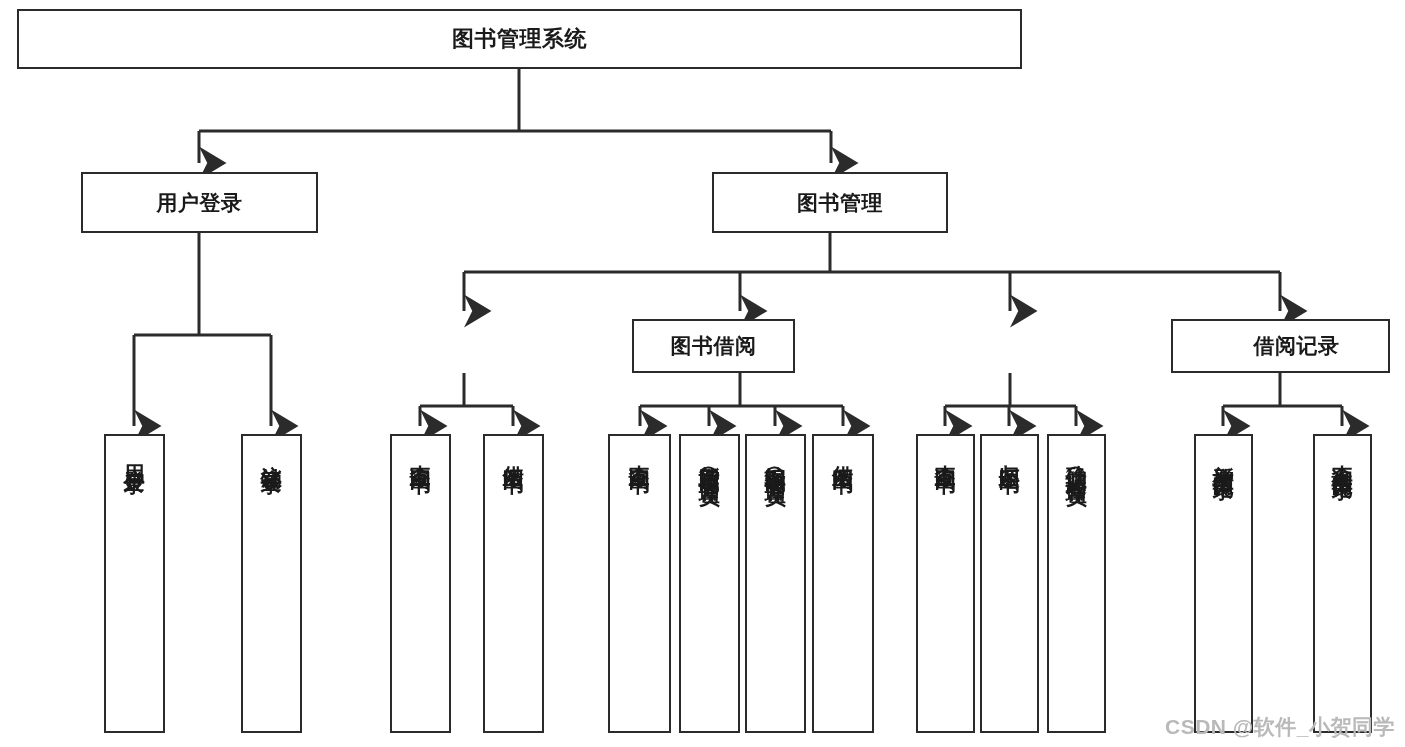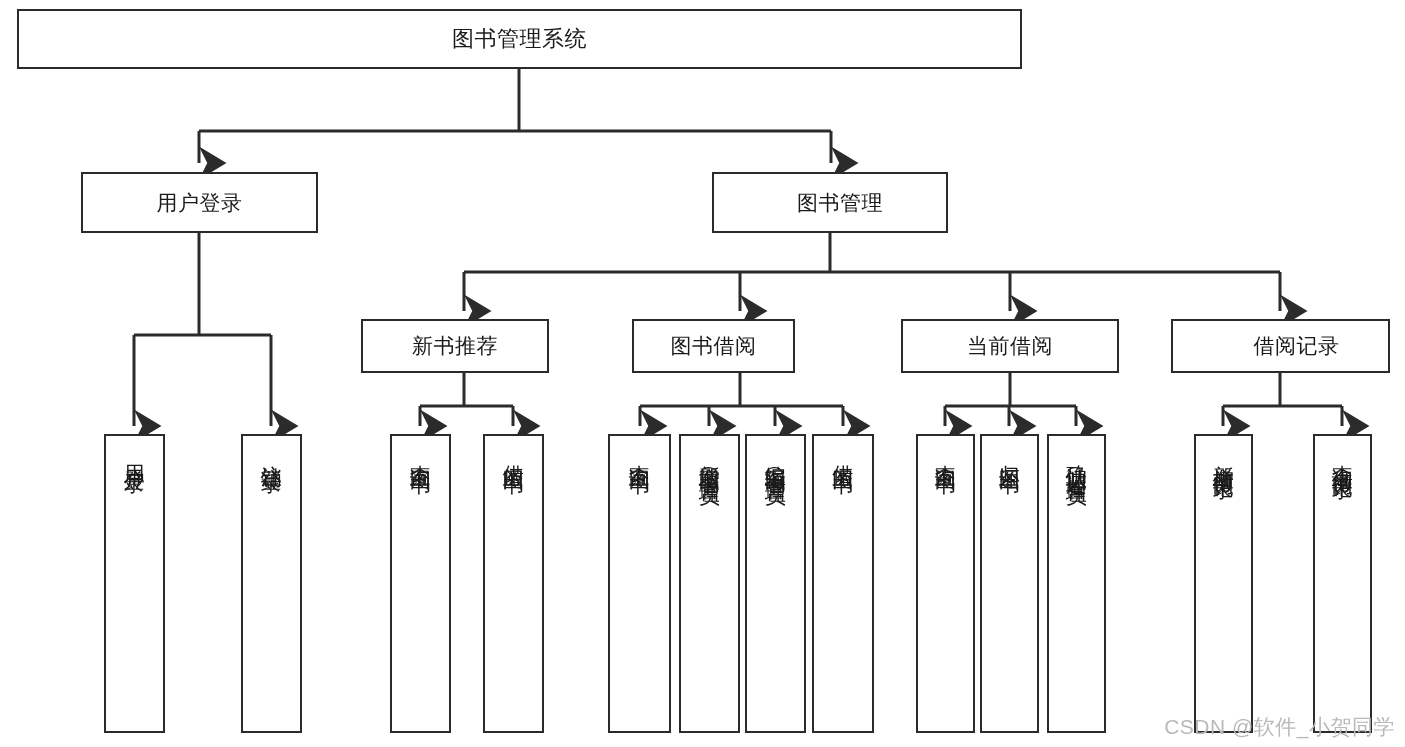--- a/index.html
+++ b/index.html
@@ -7,20 +7,21 @@
   body{
     font-family:"Liberation Sans","DejaVu Sans",sans-serif;
     color:#1a1a1a;
   }
   #canvas{
     position:relative;
     width:1405px;
     height:747px;
     background:#ffffff;
     overflow:hidden;
+    font-weight:bold;
   }
   #edges{
     position:absolute;
     left:0; top:0;
     width:1405px;
     height:747px;
     pointer-events:none;
   }
   .node{
     position:absolute;
@@ -123,28 +124,22 @@
     <span class="label">图书管理系统</span>
   </div>
 
   <div class="node h" style="left:81px; top:172px; width:237px; height:61px;">
     <span class="label">用户登录</span>
   </div>
   <div class="node h" style="left:712px; top:172px; width:236px; height:61px;padding-left:20px;">
     <span class="label">图书管理</span>
   </div>
 
-  <div class="node h" style="left:361px; top:319px; width:188px; height:54px;">
-    <span class="label">新书推荐</span>
-  </div>
   <div class="node h" style="left:632px; top:319px; width:163px; height:54px;">
     <span class="label">图书借阅</span>
-  </div>
-  <div class="node h" style="left:901px; top:319px; width:218px; height:54px;">
-    <span class="label">当前借阅</span>
   </div>
   <div class="node h" style="left:1171px; top:319px; width:219px; height:54px;padding-left:32px;">
     <span class="label">借阅记录</span>
   </div>
 
   <div class="node v" style="left:104px; top:434px; width:61px; height:299px;">
     <span class="label">用户登录</span>
   </div>
   <div class="node v" style="left:241px; top:434px; width:61px; height:299px;">
     <span class="label">注销登录</span>

